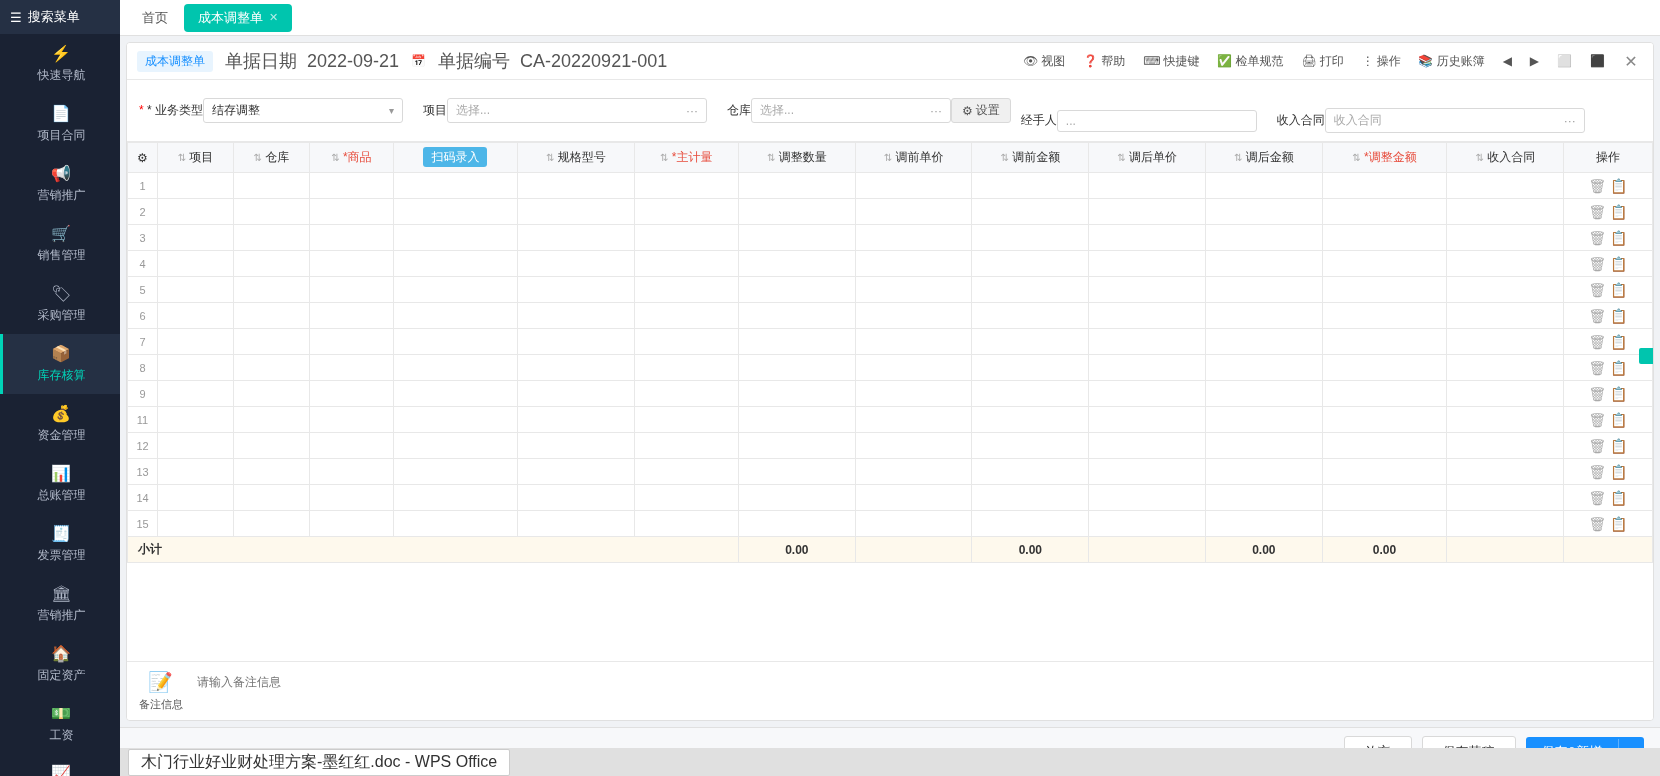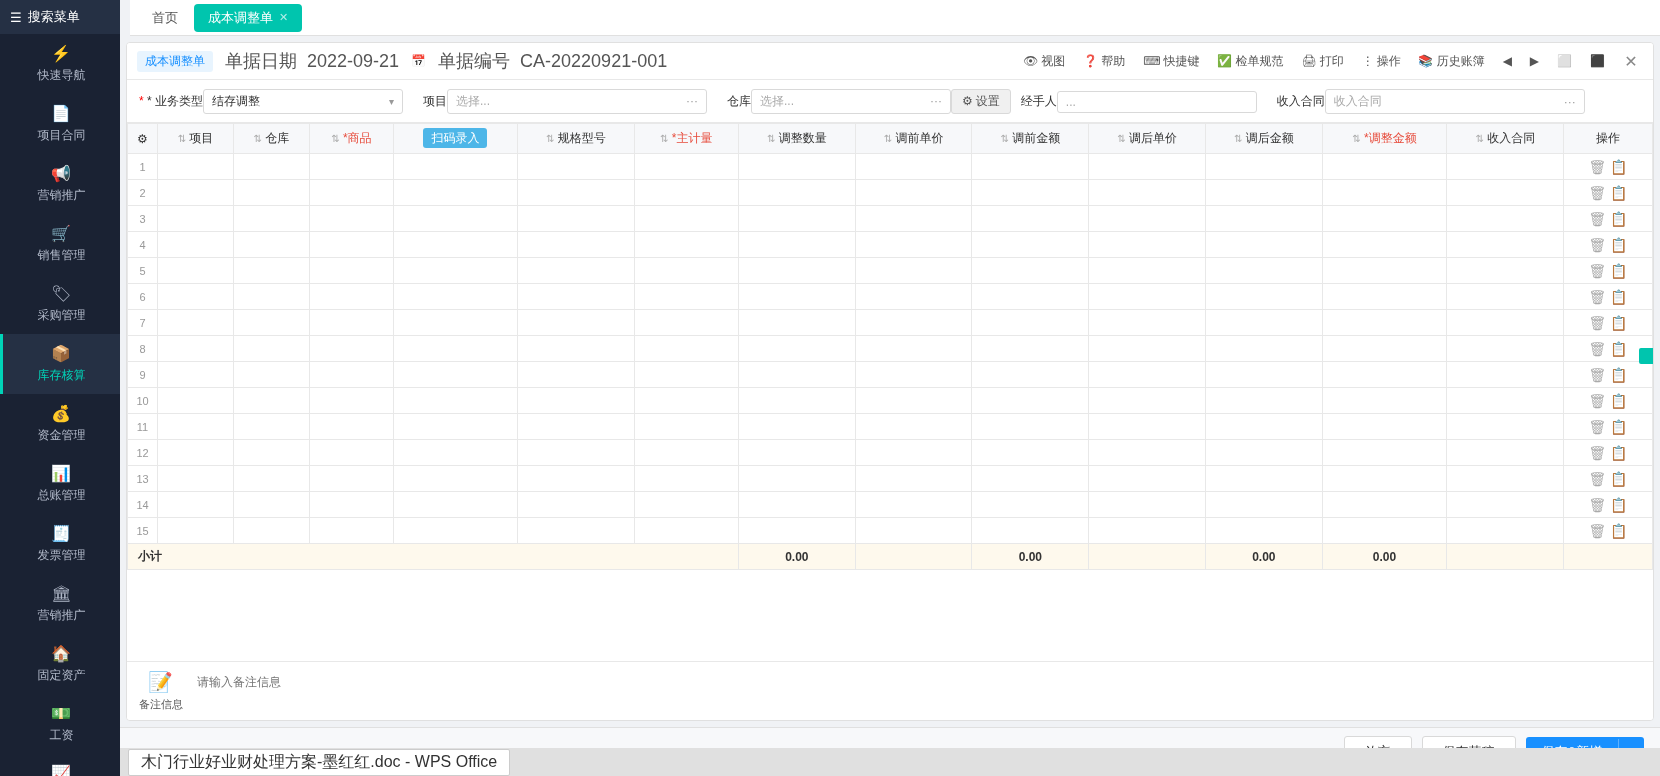--- a/index.html
+++ b/index.html
@@ -25,21 +25,21 @@
 
     
     .main-content {
       margin-left: 120px; height: 776px; display: flex; flex-direction: column;
       background: #f0f2f5;
     }
 
     
     .tab-bar {
       background: #fff; display: flex; align-items: center; height: 36px;
-      border-bottom: 1px solid #e0e0e0; padding: 7px 8px; gap: 2px; margin-left: 10px;
+      border-bottom: 1px solid #e0e0e0; padding: 7px 8px; gap: 2px;
     }
     .tab {
       padding: 0 14px; height: 28px; display: flex; align-items: center; gap: 6px;
       font-size: 13px; cursor: pointer; border-radius: 4px 4px 0 0; color: #555;
     }
     .tab.active {
       background: #00c5ae; color: #fff; border-radius: 4px;
     }
     .tab .tab-close { font-size: 11px; cursor: pointer; opacity: 0.7; }
 
@@ -297,21 +297,21 @@
         <span class="form-label" style="margin-left:20px;">仓库</span>
         <div class="form-input" style="width:200px;">
           <span style="color:#aaa;">选择...</span>
           <span class="dots">···</span>
         </div>
         <div class="toolbar-btn" style="margin-left:auto; background:#f0f0f0; border:1px solid #d9d9d9; border-radius:3px; padding:3px 10px; font-size:12px;">
           <span>⚙</span>
           <span>设置</span>
         </div>
       </div>
-      <div class="form-row" style="margin-top:1px;">
+      <div class="form-row" style="margin-top:20px;">
         <span class="form-label">经手人</span>
         <div class="form-input" style="width:200px;">
           <span style="color:#aaa;">...</span>
         </div>
         <span class="form-label" style="margin-left:20px;">收入合同</span>
         <div class="form-input" style="width:260px;">
           <span style="color:#aaa;">收入合同</span>
           <span class="dots">···</span>
         </div>
       </div>
@@ -532,42 +532,20 @@
       <td></td>
       <td></td>
       <td>
         <div class="action-icons">
           <span class="action-icon">🗑</span>
           <span class="action-icon">📋</span>
         </div>
       </td>
     </tr>
             <tr>
-      <td class="row-num">10</td>
-      <td></td>
-      <td></td>
-      <td></td>
-      <td></td>
-      <td></td>
-      <td></td>
-      <td></td>
-      <td></td>
-      <td></td>
-      <td></td>
-      <td></td>
-      <td></td>
-      <td></td>
-      <td>
-        <div class="action-icons">
-          <span class="action-icon">🗑</span>
-          <span class="action-icon">📋</span>
-        </div>
-      </td>
-    </tr>
-            <tr>
       <td class="row-num">11</td>
       <td></td>
       <td></td>
       <td></td>
       <td></td>
       <td></td>
       <td></td>
       <td></td>
       <td></td>
       <td></td>

